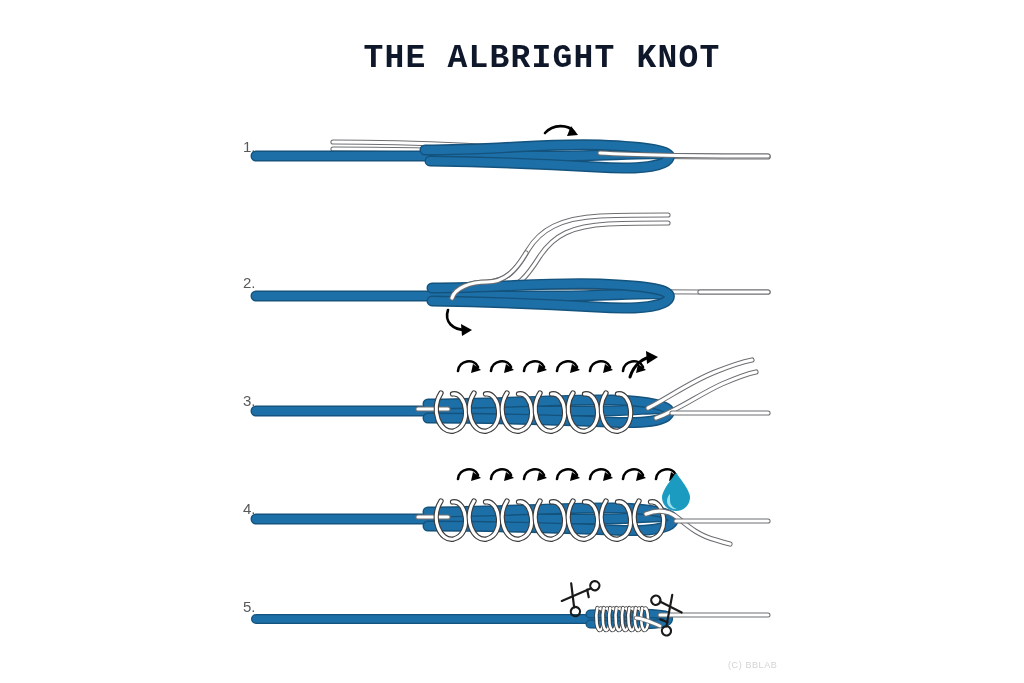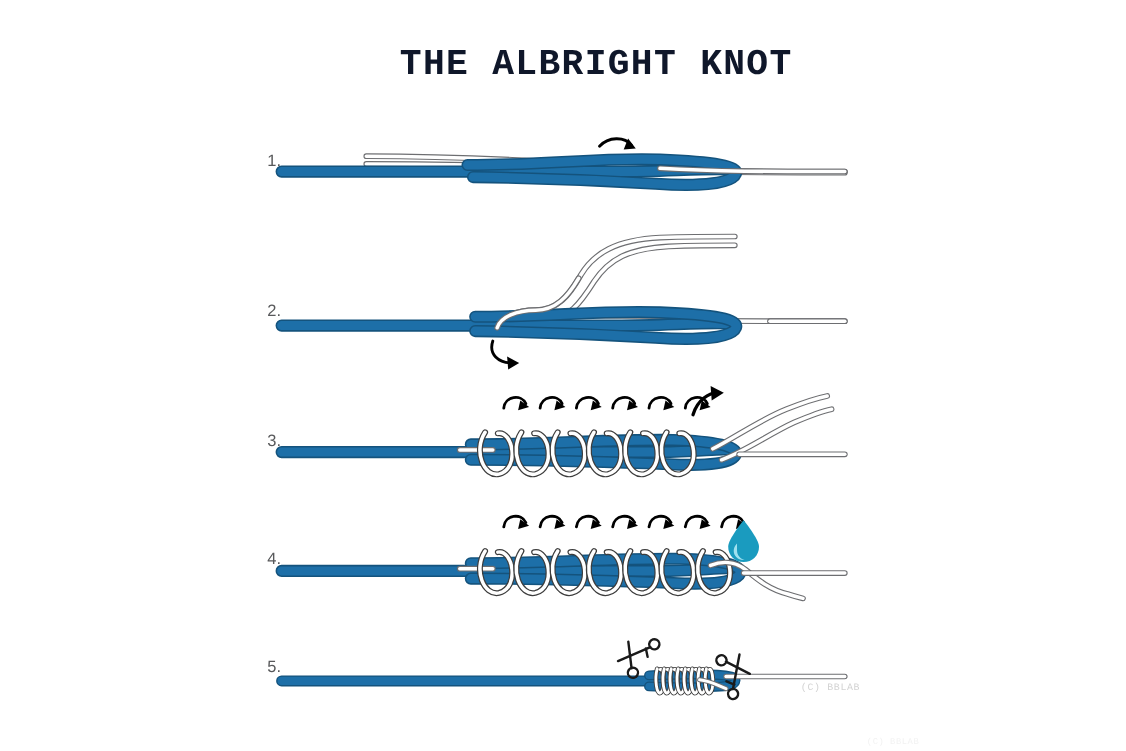--- a/index.html
+++ b/index.html
@@ -43,23 +43,24 @@
     user-select: none;
   }
   #s1n { left: 243px; top: 138px; }
   #s2n { left: 243px; top: 274px; }
   #s3n { left: 243px; top: 392px; }
   #s4n { left: 243px; top: 500px; }
   #s5n { left: 243px; top: 598px; }
 
   .wm {
     position: absolute;
-    font-family: Liberation Mono, monospace;
+    font-family: Liberation Sans, sans-serif;
     user-select: none;
     white-space: nowrap;
+    margin-top: 40px;
   }
   #wm-main {
     left: 728px;
     top: 620px;
     font-size: 9px;
     letter-spacing: 0.6px;
     color: #d3d3d3;
   }
   #wm-corner {
     left: 788px;

